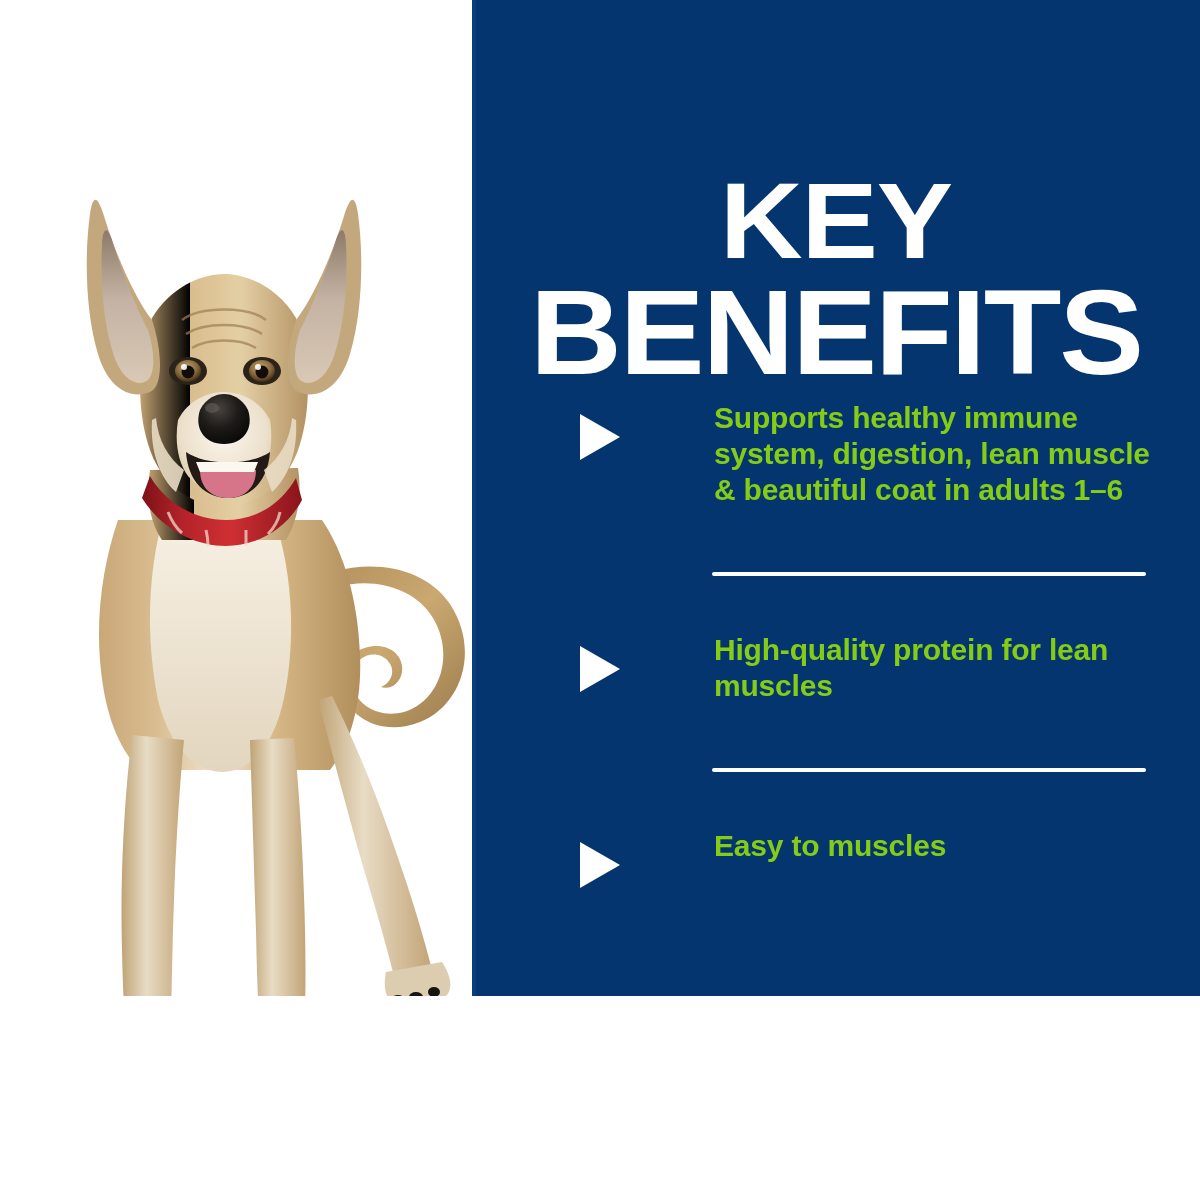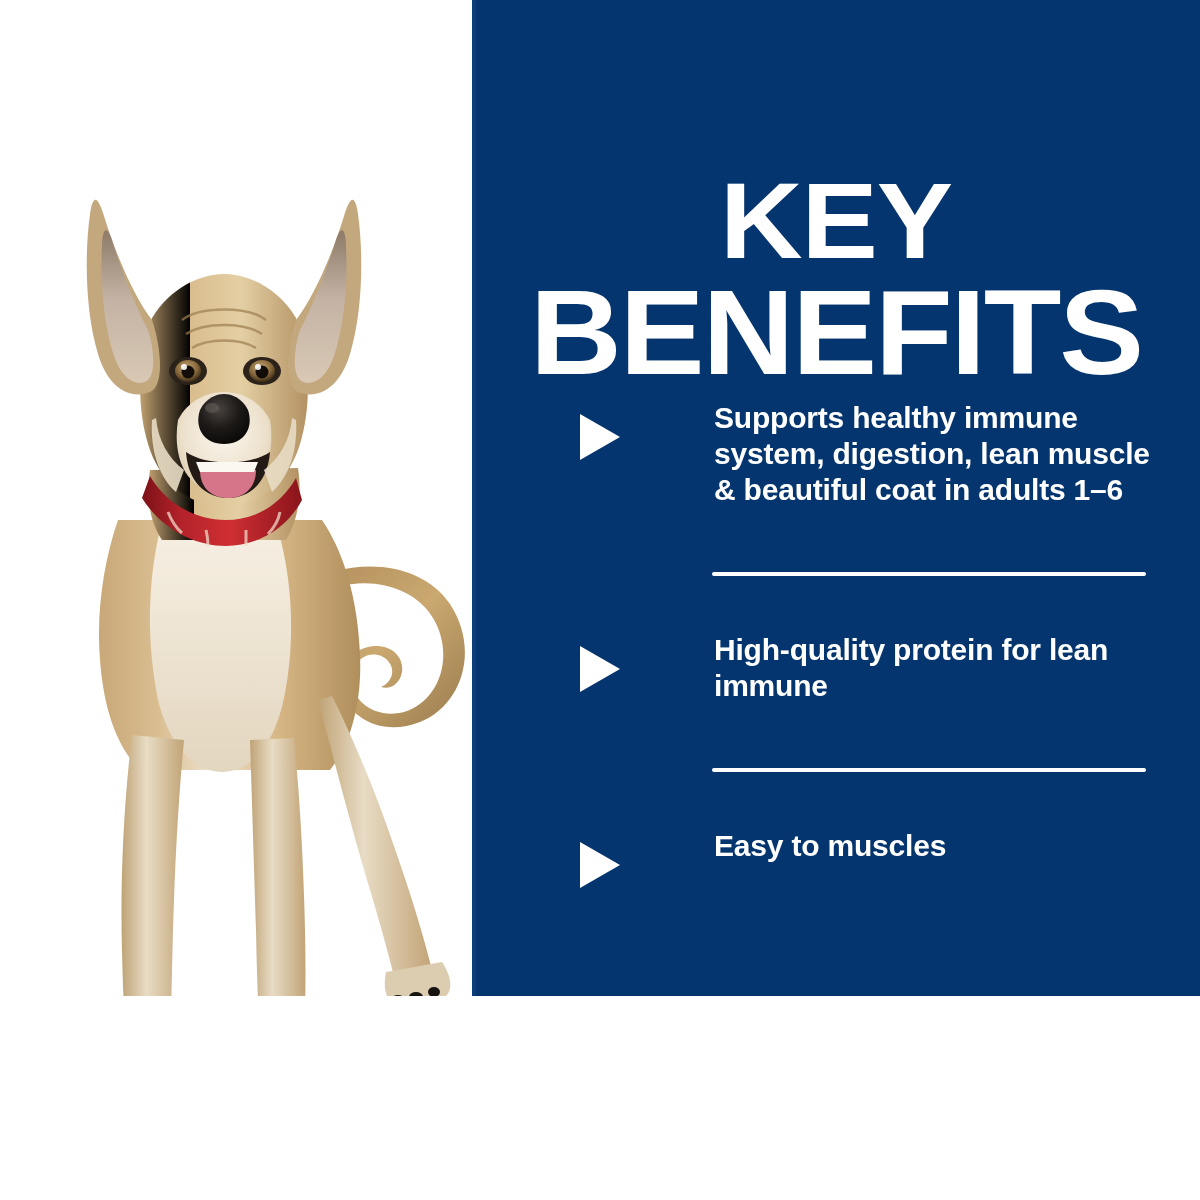--- a/index.html
+++ b/index.html
@@ -96,21 +96,21 @@
     top: 14px;
     width: 0;
     height: 0;
     border-top: 23px solid transparent;
     border-bottom: 23px solid transparent;
     border-left: 40px solid #ffffff;
   }
 
   .benefit-text {
     margin-left: 136px;
-    color: #ffffff;
+    color: #84cc16;
     font-family: "Liberation Sans", sans-serif;
     font-weight: 700;
     font-size: 30px;
     line-height: 1.2;
     max-width: 440px;
     letter-spacing: -0.2px;
   }
 
   .divider {
     height: 4px;
@@ -362,21 +362,21 @@
         <span class="bullet-marker"></span>
         <div class="benefit-text">Supports healthy immune system, digestion, lean muscle &amp; beautiful coat in adults 1–6</div>
       </div>
 
       <div class="gap-a"></div>
       <div class="divider"></div>
       <div class="gap-b"></div>
 
       <div class="benefit-row">
         <span class="bullet-marker"></span>
-        <div class="benefit-text">High-quality protein for lean immune</div>
+        <div class="benefit-text">High-quality protein for lean muscles</div>
       </div>
 
       <div class="gap-c"></div>
       <div class="divider"></div>
       <div class="gap-d"></div>
 
       <div class="benefit-row">
         <span class="bullet-marker"></span>
         <div class="benefit-text">Easy to muscles</div>
       </div>

